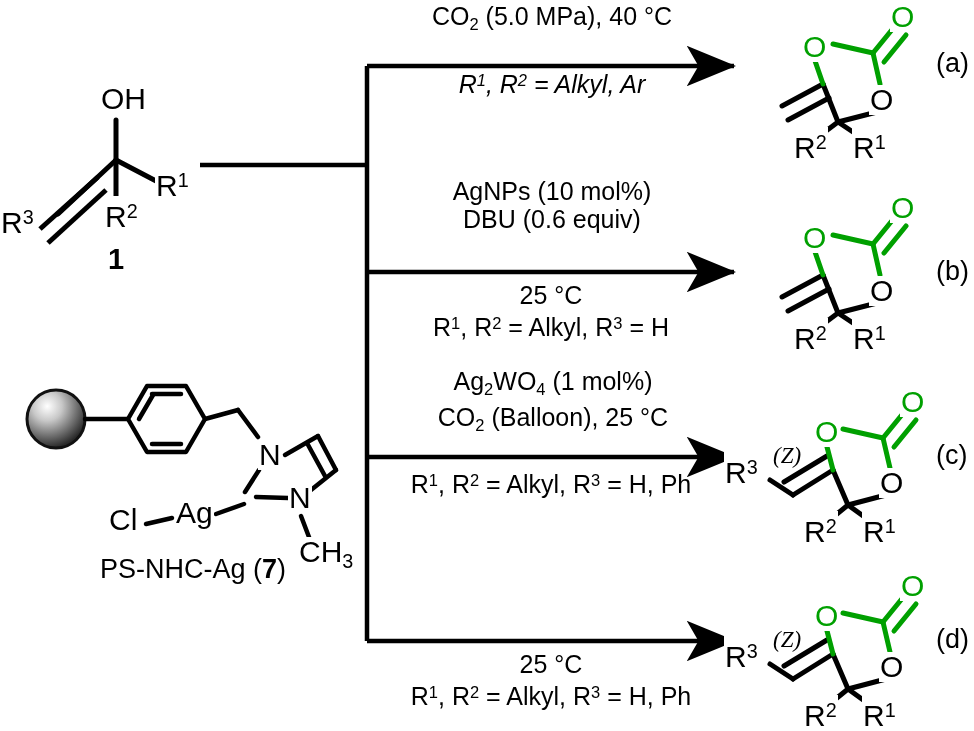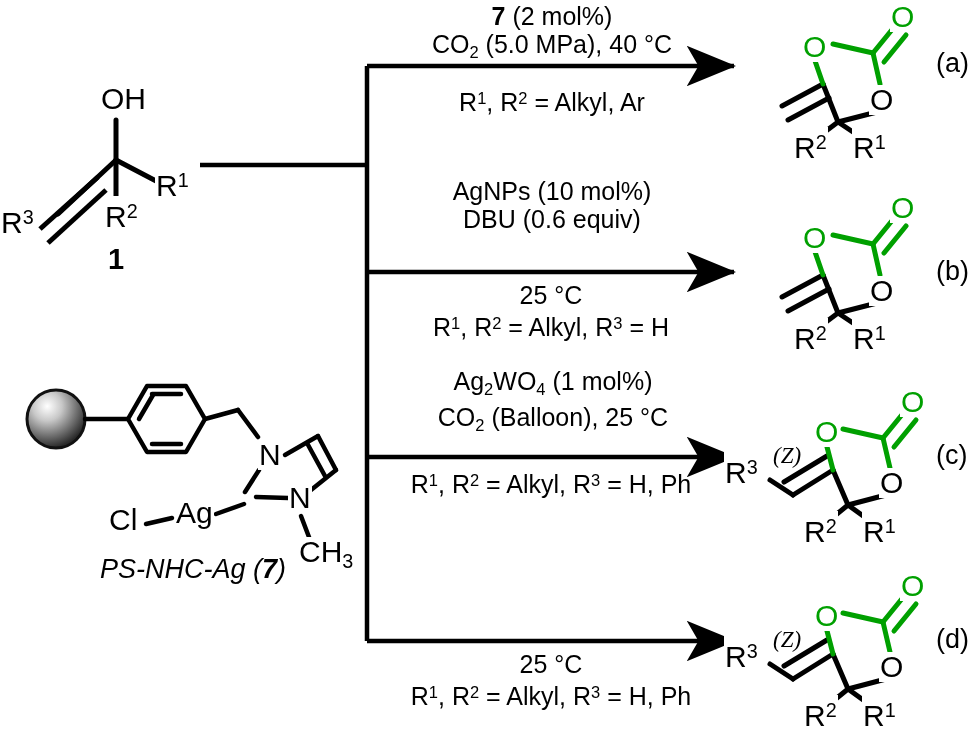--- a/index.html
+++ b/index.html
@@ -54,21 +54,20 @@
   .cmpd {
     position: absolute;
     font-size: 29px;
     font-weight: bold;
     white-space: nowrap;
   }
   .caption {
     position: absolute;
     font-size: 27px;
     white-space: nowrap;
-    font-style: italic;
   }
   svg { position: absolute; left: 0; top: 0; overflow: visible; }
 </style>
 </head>
 <body>
 
 <div id="scheme">
 
   <svg width="974" height="731">
     <g stroke="#000" stroke-width="5" fill="none" stroke-linecap="round">
@@ -172,24 +171,23 @@
       <line x1="367" y1="66" x2="367" y2="641"></line>
 
       <line x1="367" y1="66" x2="734" y2="66" marker-end="url(#ah)"></line>
       <line x1="367" y1="272" x2="734" y2="272" marker-end="url(#ah)"></line>
       <line x1="367" y1="457" x2="734" y2="457" marker-end="url(#ah)"></line>
       <line x1="367" y1="641" x2="734" y2="641" marker-end="url(#ah)"></line>
     </g>
   </svg>
 
   <div class="cond" style="left:392px; top:2px; width:320px;">
-    <div><b>7</b><span> (2 mol%)</span></div>
     <div><span>CO</span><sub>2</sub><span> (5.0 MPa), 40 °C</span></div>
   </div>
-  <div class="cond" style="left:392px; top:84px; width:320px;">
+  <div class="cond" style="left:392px; top:66px; width:320px;font-style:italic;">
     <div><span>R</span><sup>1</sup><span>, R</span><sup>2</sup><span> = Alkyl, Ar</span></div>
   </div>
 
   <div class="cond" style="left:392px; top:177px; width:320px;">
     <div><span>AgNPs (10 mol%)</span></div>
     <div><span>DBU (0.6 equiv)</span></div>
   </div>
   <div class="cond" style="left:386px; top:281px; width:330px;">
     <div><span>25 °C</span></div>
     <div><span>R</span><sup>1</sup><span>, R</span><sup>2</sup><span> = Alkyl, R</span><sup>3</sup><span> = H</span></div>

